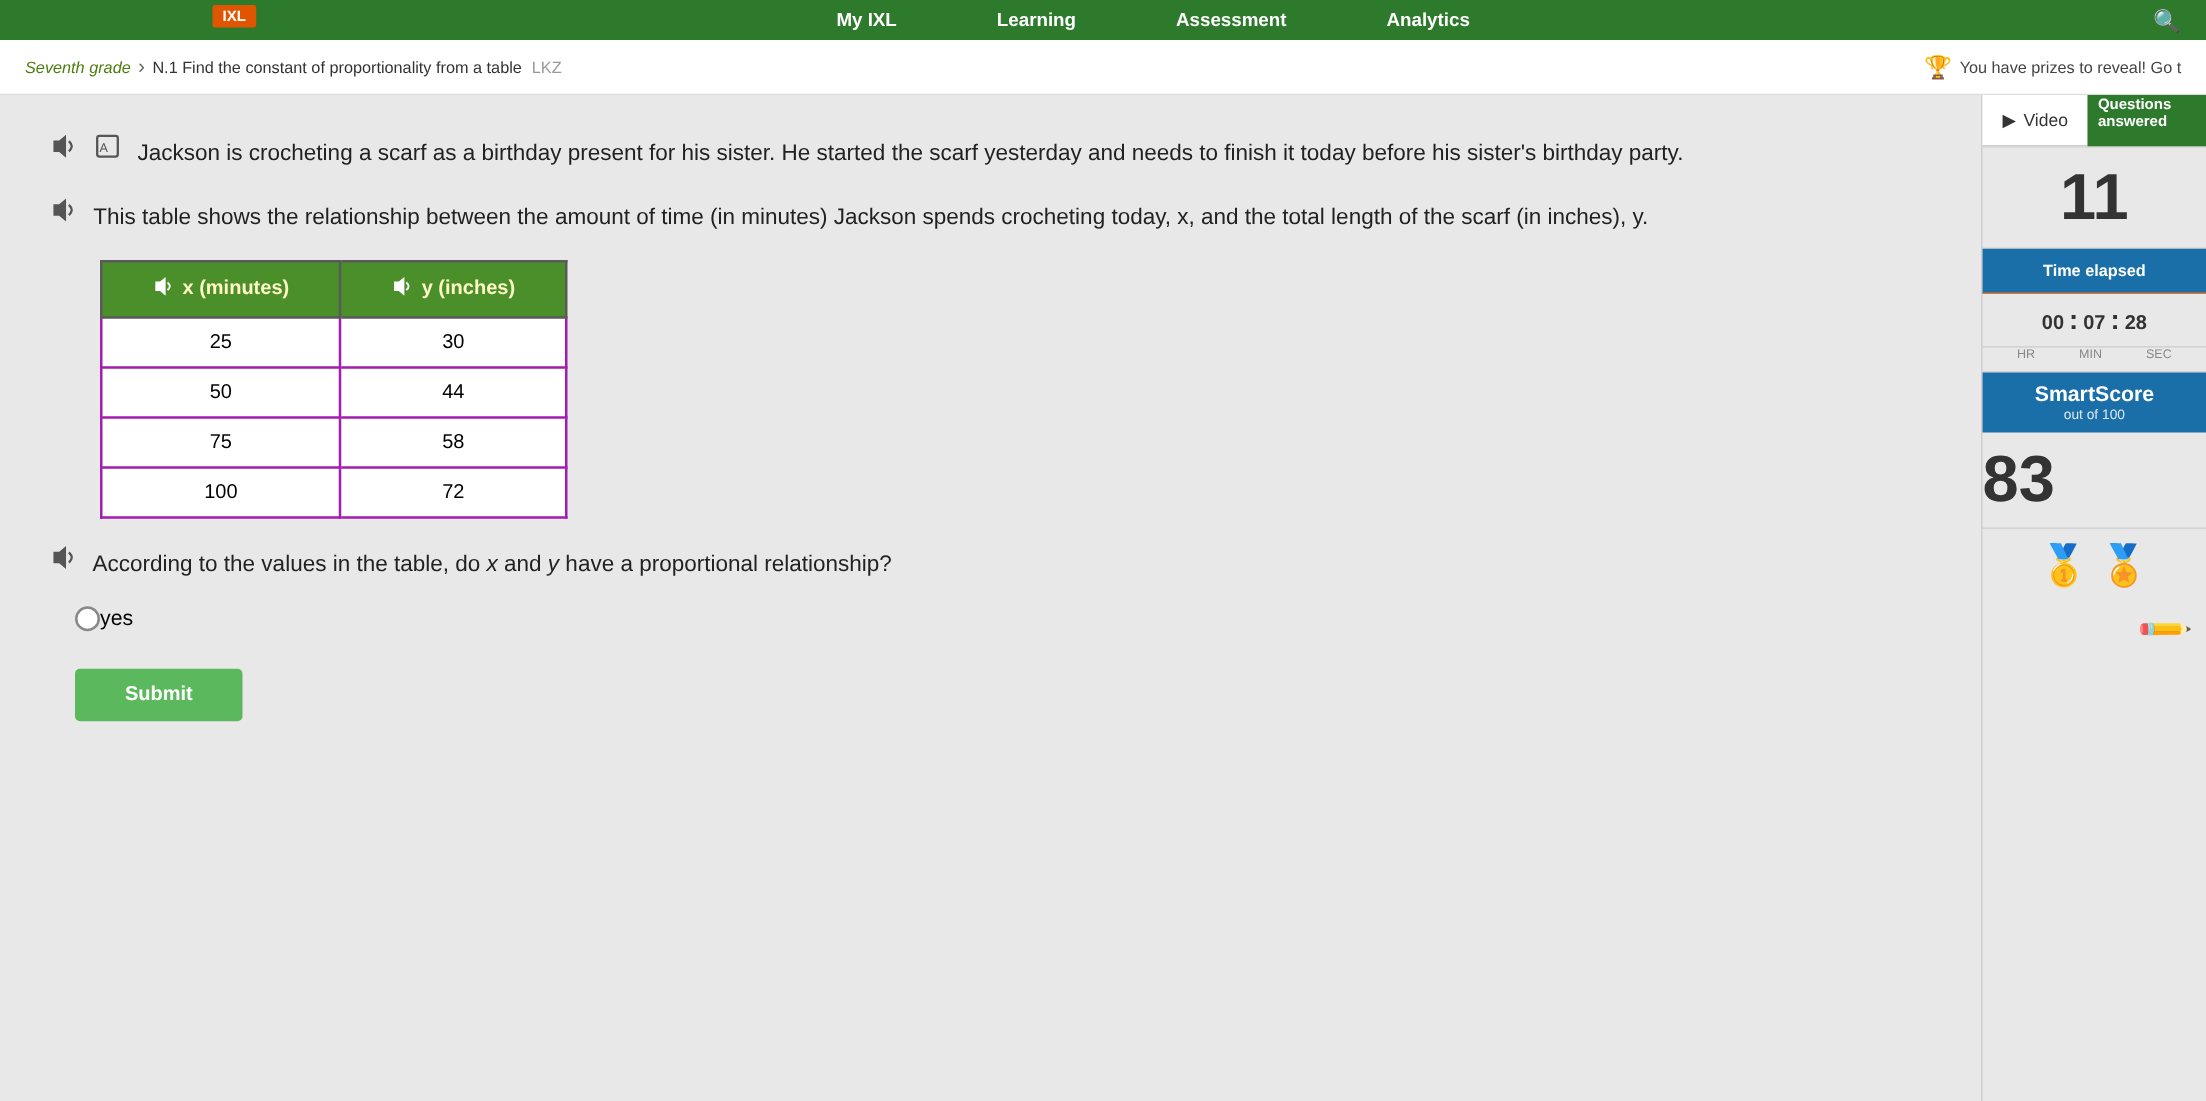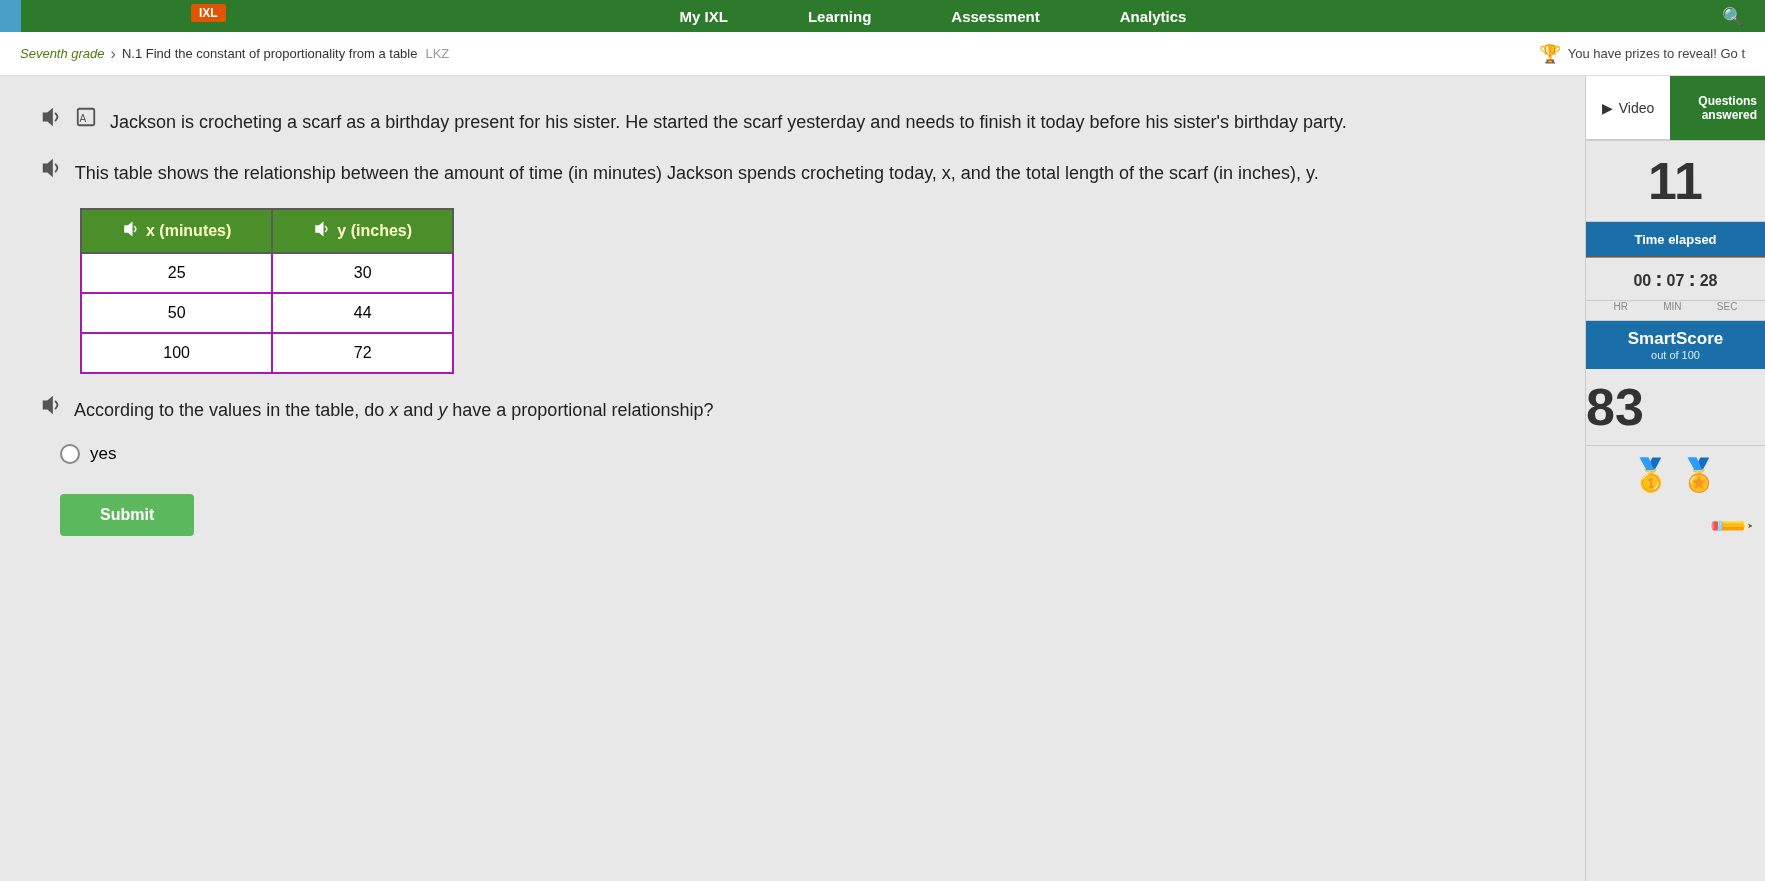--- a/index.html
+++ b/index.html
@@ -135,21 +135,20 @@
       gap: 6px;
     }
 
     
     .radio-group {
       margin: 20px 0 20px 20px;
     }
     .radio-option {
       display: flex;
       align-items: center;
-      gap: 10px;
       margin-bottom: 16px;
       font-size: 17px;
       cursor: pointer;
     }
     .radio-circle {
       width: 20px;
       height: 20px;
       border-radius: 50%;
       border: 2px solid #888;
       background: white;
@@ -287,21 +286,20 @@
       font-size: 28px;
       color: #3a7abf;
       transform: rotate(-45deg);
       display: inline-block;
     }
 
     .top-nav-wrapper {
       position: relative;
       background: #0f172a;
       height: 32px;
-      margin-left: 21px;
     }
   </style>
 </head>
 <body>
 
 <div class="top-nav-wrapper">
   <div class="top-nav">
     <span style="position:absolute;left:170px;top:4px;background:#e05500;color:white;font-size:12px;font-weight:bold;padding:2px 8px;border-radius:2px;">IXL</span>
     <span class="top-nav-item" style="margin-left:80px;">My IXL</span>
     <span class="top-nav-item">Learning</span>
@@ -385,20 +383,24 @@
       <tbody id="table-body">
       <tr>
             <td>25</td>
             <td>30</td>
           </tr>
           <tr>
             <td>50</td>
             <td>44</td>
           </tr>
           <tr>
+            <td>75</td>
+            <td>58</td>
+          </tr>
+          <tr>
             <td>100</td>
             <td>72</td>
           </tr>
         </tbody>
     </table>
 
     
     <div class="question-text-block">
       <span class="audio-icon">
         <svg viewBox="0 0 24 24" width="22" height="22" fill="#555">
@@ -426,21 +428,21 @@
 
   </div>
 
   <div class="right-sidebar">
 
     <div style="display:flex; border-bottom:1px solid #ccc;">
       <button class="sidebar-video-btn">
         <span>▶</span>
         <span>Video</span>
       </button>
-      <div style="background:#2d7a2d;color:white;font-size:12px;font-weight:bold;padding:18px 8px;flex:1;text-align:right;">
+      <div style="background:#2d7a2d;color:white;font-size:12px;font-weight:bold;padding:0 8px;flex:1;text-align:left;">
         <span>Questions answered</span>
       </div>
     </div>
 
     <div class="sidebar-count">11</div>
 
     <div class="sidebar-time-btn">
       <span>Time elapsed</span>
     </div>
 

